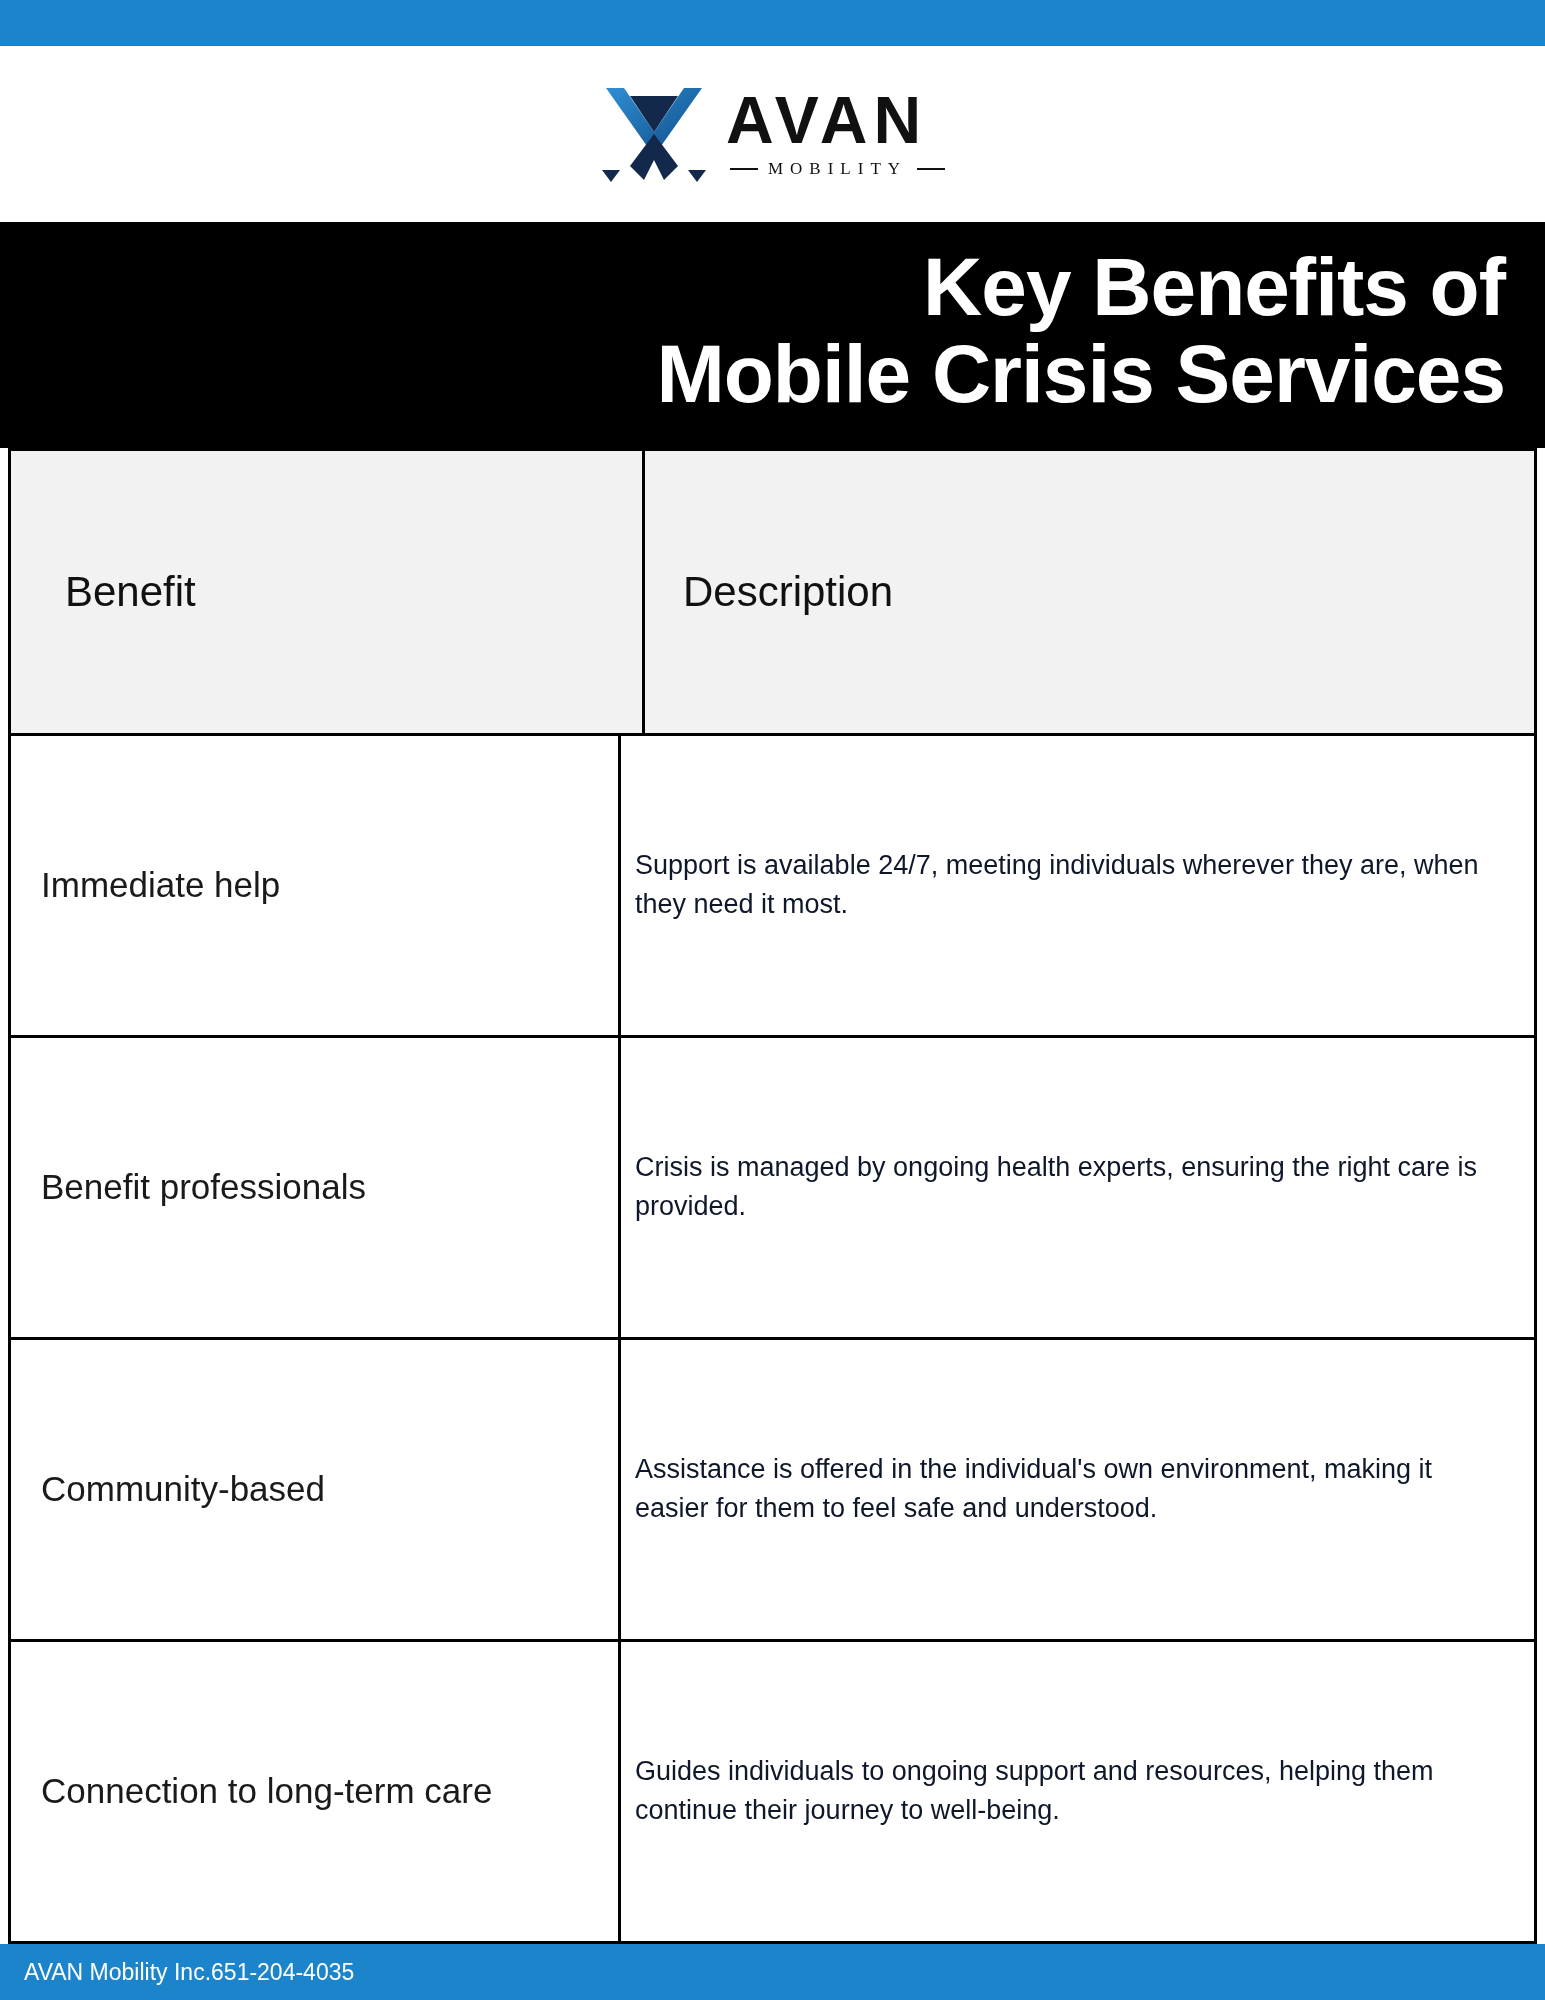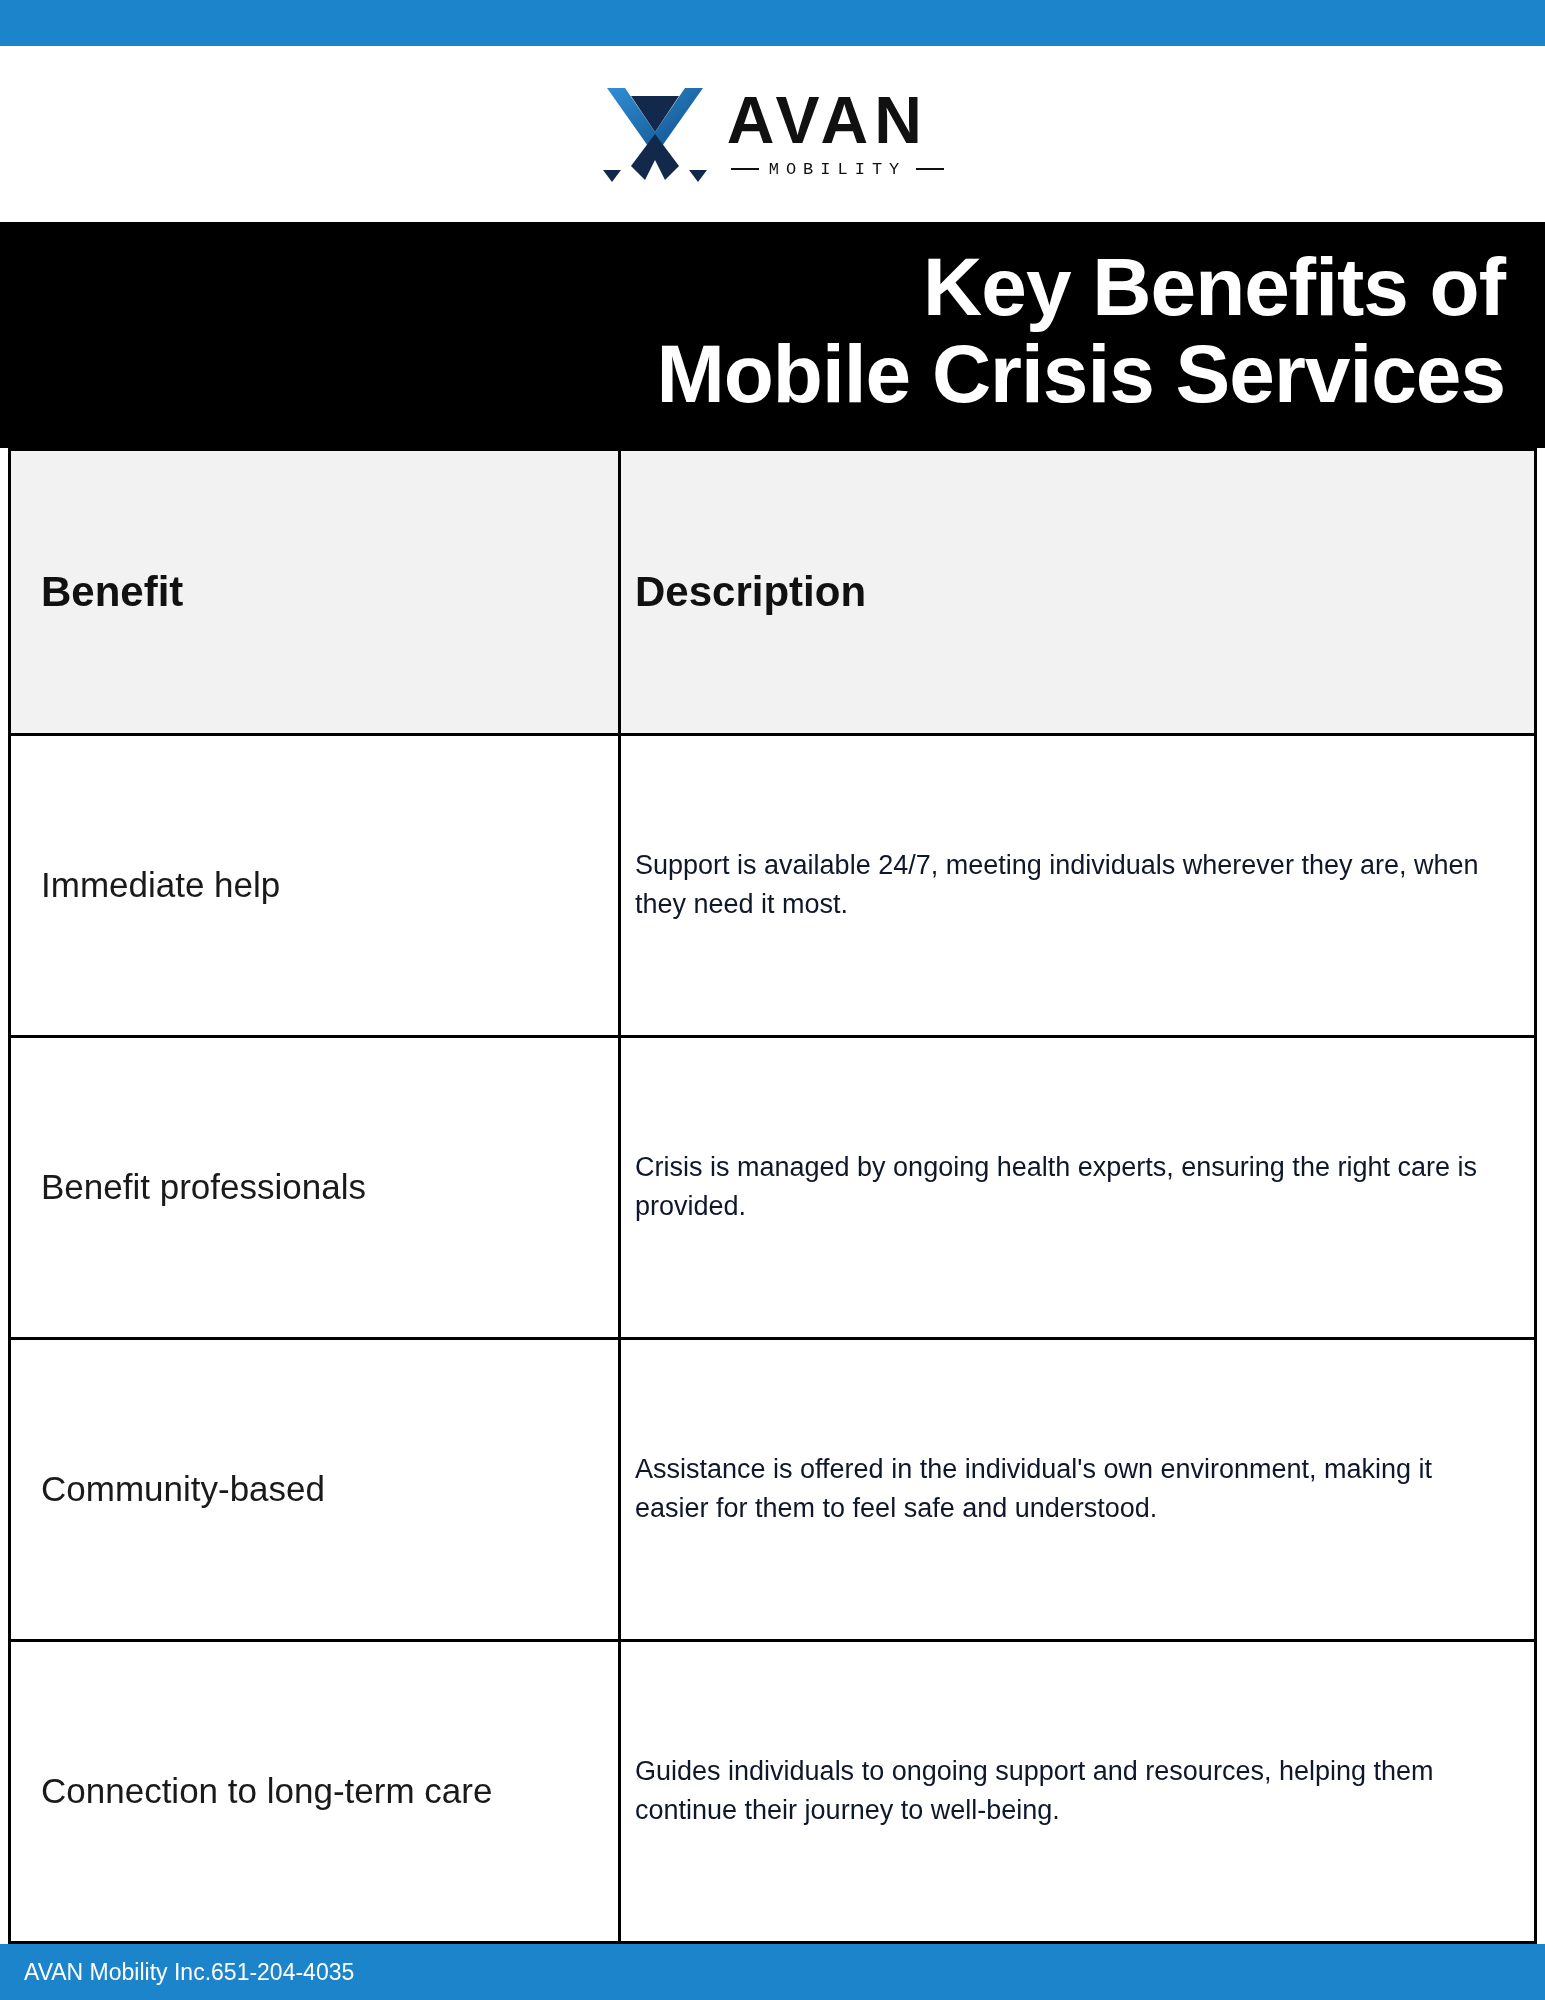--- a/index.html
+++ b/index.html
@@ -69,21 +69,21 @@
   .logo-sub .dash {
     display: inline-block;
     width: 28px;
     height: 2px;
     background: #111111;
   }
   .logo-sub .word {
     font-size: 17px;
     letter-spacing: 7px;
     color: #111111;
-    font-family: Liberation Mono, monospace;
+    font-family: Liberation Serif, serif;
   }
 
   
   .title-band {
     width: 100%;
     background: #000000;
     padding: 22px 40px 30px 40px;
     text-align: right;
     flex: 0 0 auto;
   }
@@ -125,22 +125,23 @@
     width: 610px;
     flex: 0 0 610px;
     border-right: 3px solid #000000;
   }
   .cell.description {
     flex: 1 1 auto;
     padding-left: 14px;
   }
   .header-row .cell {
     font-size: 42px;
-    font-weight: bold;
+    font-weight: normal;
     color: #111111;
+    margin-left: 24px;
   }
   .body-row .cell.benefit {
     font-size: 35px;
     color: #1a1a1a;
   }
   .body-row .cell.description {
     font-size: 27px;
     color: #0f172a;
     line-height: 1.45;
   }

